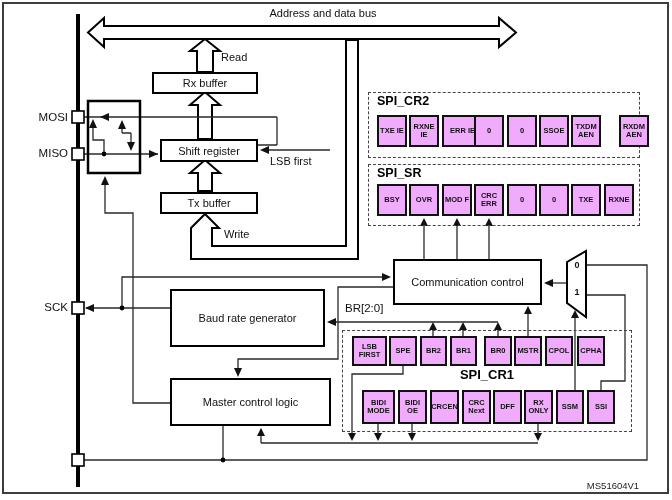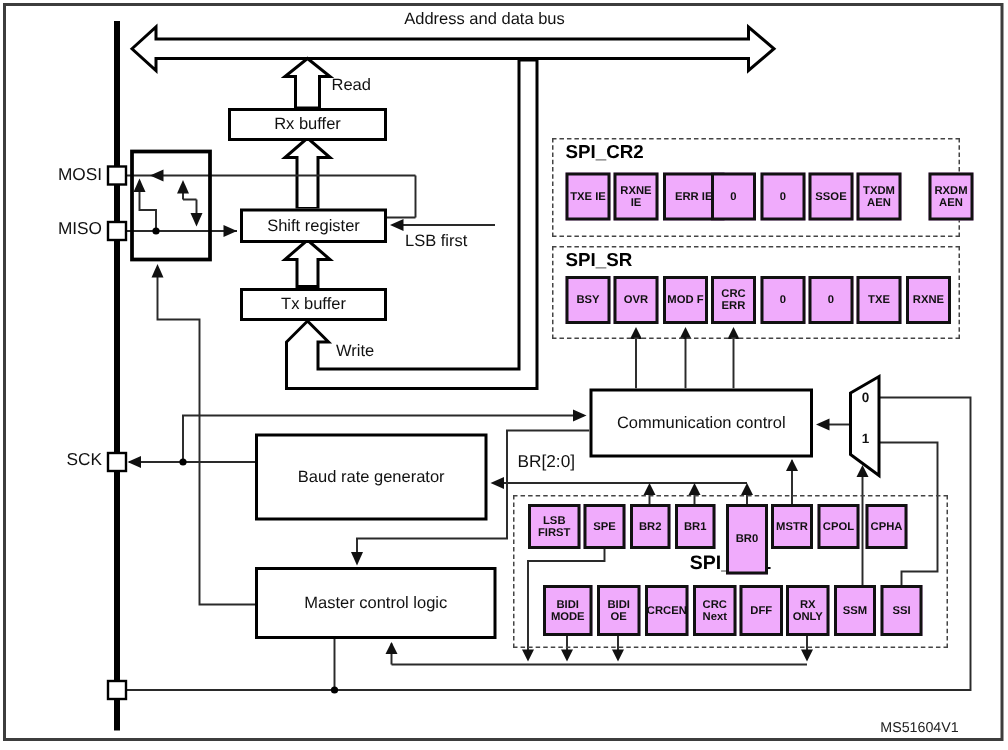--- a/index.html
+++ b/index.html
@@ -161,21 +161,21 @@
   <div class="cell" style="left:539px;top:184px;width:30px;height:32px;">0</div>
   <div class="cell" style="left:571px;top:184px;width:30px;height:32px;">TXE</div>
   <div class="cell" style="left:604px;top:184px;width:30px;height:32px;">RXNE</div>
 
   <div class="dashed" style="left:342px;top:330px;width:290px;height:102px;"></div>
   <div class="regtitle" style="left:342px;top:367px;width:290px;text-align:center;font-size:13px;">SPI_CR1</div>
   <div class="cell" style="left:352px;top:336px;width:35px;height:30px;">LSB FIRST</div>
   <div class="cell" style="left:389px;top:336px;width:28px;height:30px;">SPE</div>
   <div class="cell" style="left:420px;top:336px;width:27px;height:30px;">BR2</div>
   <div class="cell" style="left:450px;top:336px;width:27px;height:30px;">BR1</div>
-  <div class="cell" style="left:484px;top:336px;width:28px;height:47px;">BR0</div>
+  <div class="cell" style="left:484px;top:336px;width:28px;height:30px;">BR0</div>
   <div class="cell" style="left:514px;top:336px;width:28px;height:30px;">MSTR</div>
   <div class="cell" style="left:545px;top:336px;width:28px;height:30px;">CPOL</div>
   <div class="cell" style="left:577px;top:336px;width:28px;height:30px;">CPHA</div>
   <div class="cell" style="left:362px;top:390px;width:33px;height:34px;">BIDI MODE</div>
   <div class="cell" style="left:398px;top:390px;width:29px;height:34px;">BIDI OE</div>
   <div class="cell" style="left:430px;top:390px;width:29px;height:34px;">CRCEN</div>
   <div class="cell" style="left:462px;top:390px;width:29px;height:34px;">CRC Next</div>
   <div class="cell" style="left:493px;top:390px;width:29px;height:34px;">DFF</div>
   <div class="cell" style="left:524px;top:390px;width:29px;height:34px;">RX ONLY</div>
   <div class="cell" style="left:556px;top:390px;width:28px;height:34px;">SSM</div>

